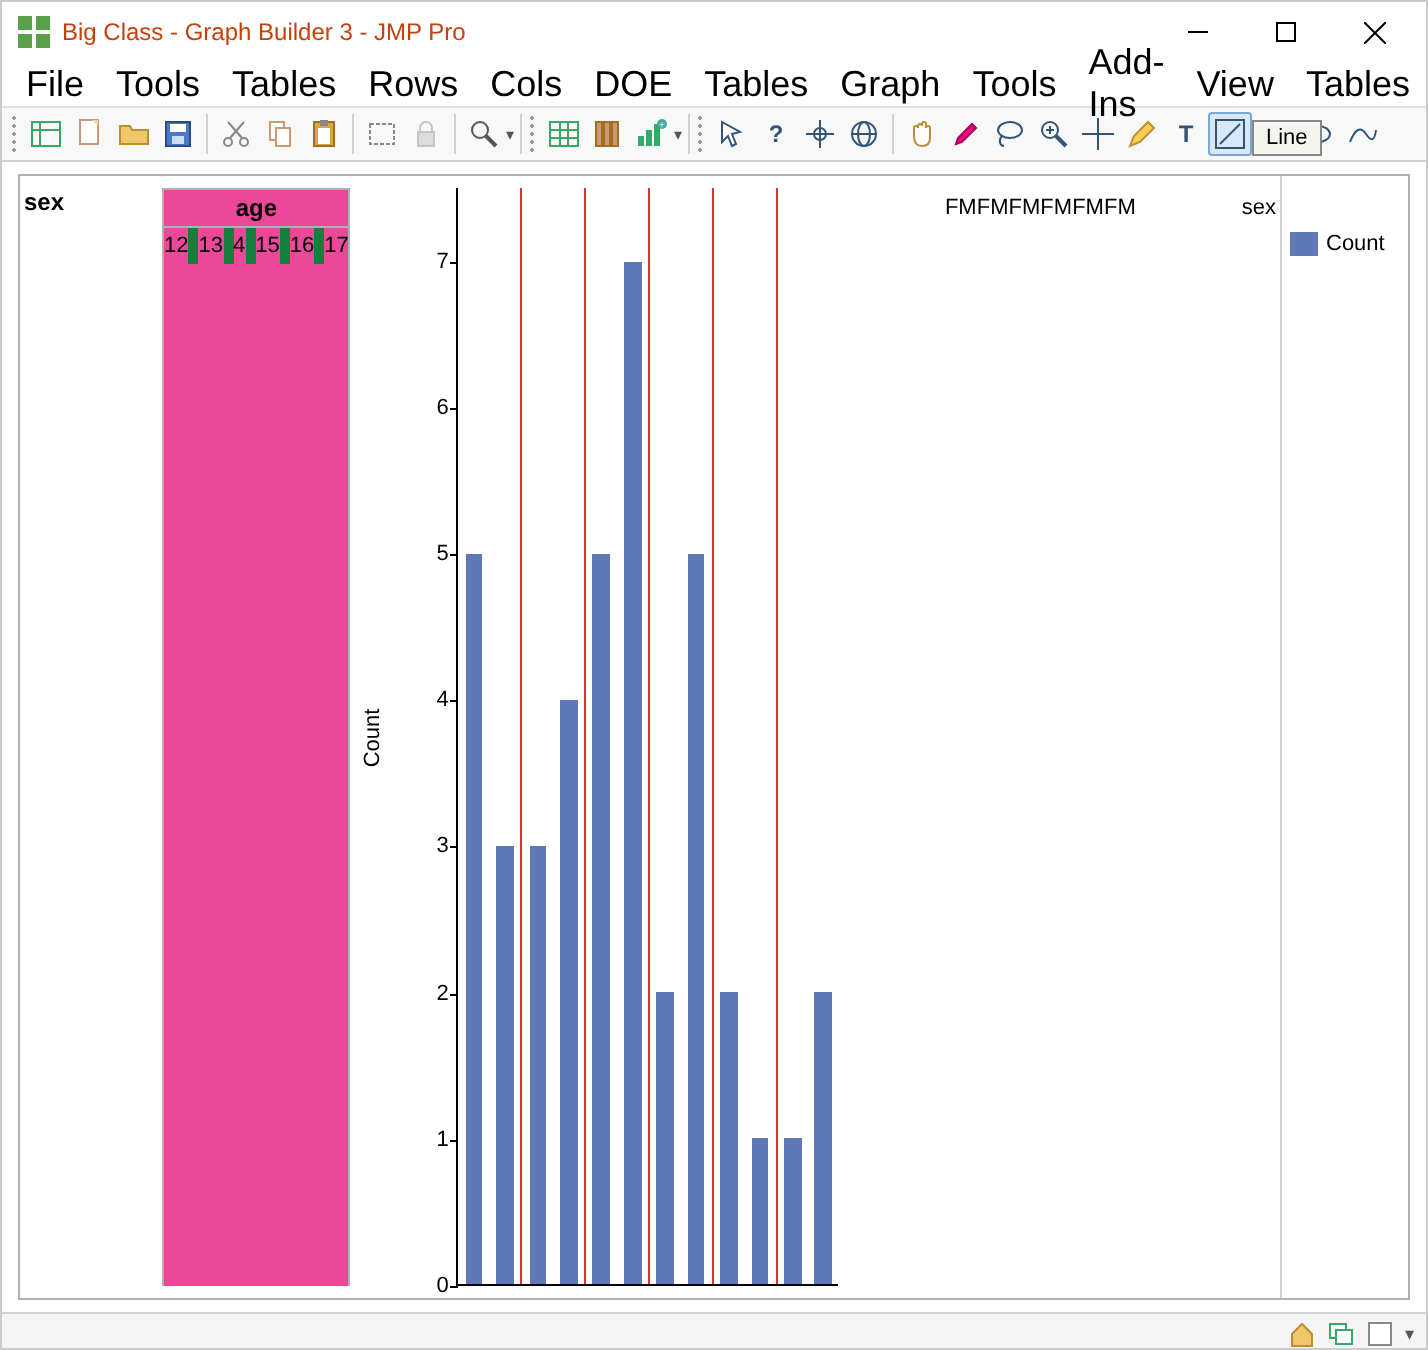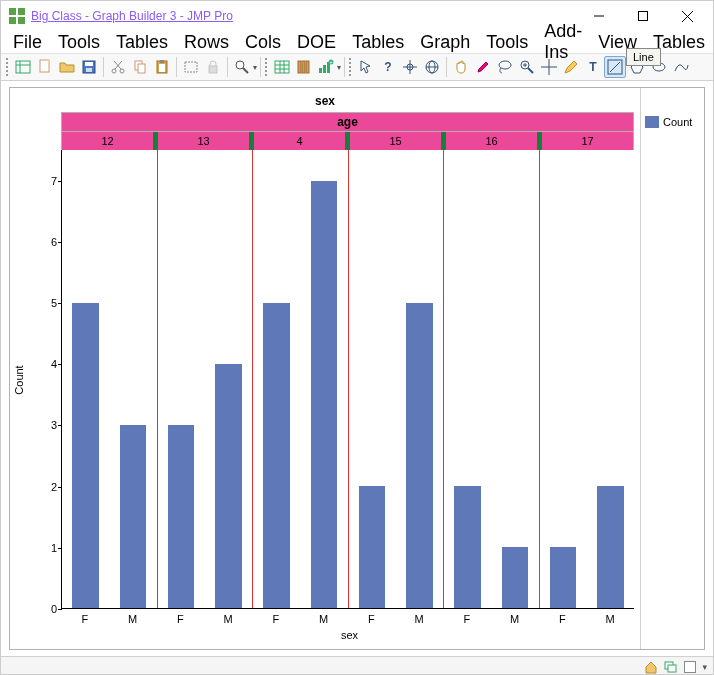--- a/index.html
+++ b/index.html
@@ -18,21 +18,21 @@
     display: flex;
     align-items: center;
     padding: 0 4px 0 8px;
     background: #fff;
   }
   .titlebar .app-icon {
     width: 16px; height: 16px;
     margin-right: 6px;
     display: inline-flex; align-items: center; justify-content: center;
   }
-  .titlebar .title { flex: 1; font-size: 12px; color: #8b5cf6; text-decoration: underline; }
+  .titlebar .title { flex: 1; font-size: 12px; color: #c2410c; }
   .titlebar .win-controls { display: flex; }
   .titlebar .win-btn {
     width: 44px; height: 30px;
     display: flex; align-items: center; justify-content: center;
     font-size: 13px; color: #000;
   }
   
   .menubar {
     height: 22px;
     display: flex;
@@ -75,21 +75,21 @@
     position: relative;
   }
   .toolbar .tb-btn.active {
     border: 1px solid #7aa7d8;
     background: #d8e8f8;
   }
   .toolbar .tb-btn svg { width:16px; height:16px; }
   
   .tooltip {
     position: absolute;
-    top: 48px; left: 626px;
+    top: 60px; left: 626px;
     background: #f5f5f0;
     border: 1px solid #888;
     padding: 2px 6px;
     font-size: 11px;
     z-index: 20;
   }
   
   .main {
     padding: 6px 8px;
     height: calc(675px - 30px - 22px - 28px - 20px);
@@ -100,21 +100,21 @@
     flex:1;
     display:flex;
     flex-direction:row;
     border: 1px solid #b0b0b0;
     background: #fff;
   }
   .chart-area {
     flex: 1;
     position: relative;
     padding: 6px 2px 6px 2px;
-    display:flex; flex-direction:column;
+    display:flex; flex-direction:row;
   }
   .chart-top-label {
     text-align:center; font-weight:bold; font-size:12px;
     padding-bottom:4px;
   }
   .age-header {
     margin-left: 49px; margin-right: 4px;
     background: #ec4899;
     border: 1px solid #b0b0b0;
     border-bottom: none;

